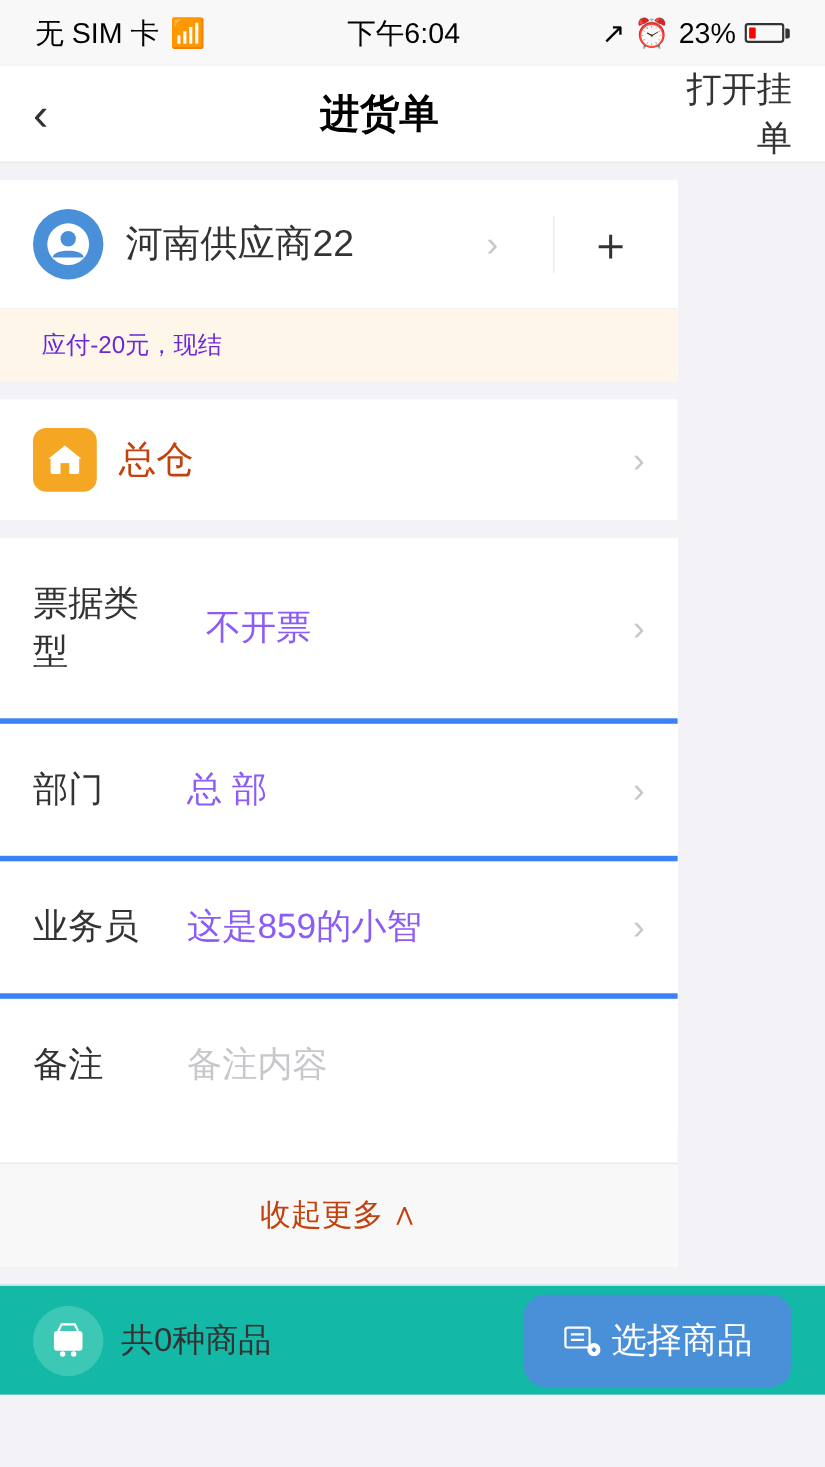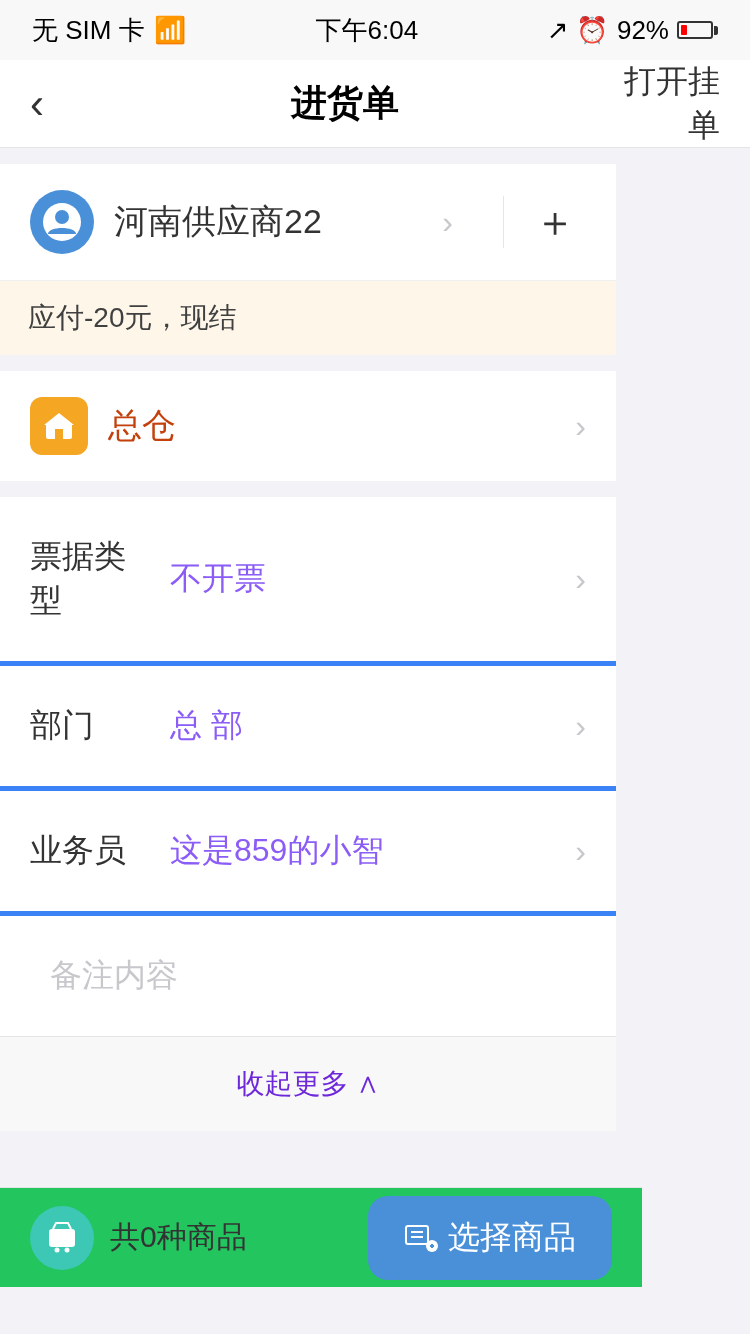--- a/index.html
+++ b/index.html
@@ -122,23 +122,23 @@
     .add-btn {
       font-size: 42px;
       color: #333;
       cursor: pointer;
       padding: 0 10px;
     }
 
     
     .alert-banner {
       background: #fdf6e9;
-      padding: 18px 28px;
-      font-size: 28px;
-      color: #404040;
+      padding: 18px 38px;
+      font-size: 22px;
+      color: #6d28d9;
     }
 
     
     .warehouse-row {
       display: flex;
       align-items: center;
       padding: 26px 30px;
       background: #fff;
     }
     .warehouse-icon-wrap {
@@ -188,35 +188,35 @@
       color: #c7c7cc;
       font-size: 32px;
     }
 
     
     .collapse-row {
       background: #f8f8f8;
       text-align: center;
       padding: 28px 0;
       font-size: 28px;
-      color: #6d28d9;
+      color: #c2410c;
       border-top: 1px solid #e5e5e5;
+      margin-top: 29px;
     }
 
     
     .bottom-bar {
-      width: 642px;
+      width: 750px;
       height: 100px;
-      background: #22c55e;
+      background: #14b8a6;
       display: flex;
       align-items: center;
       justify-content: space-between;
       padding: 0 30px;
       border-top: 1px solid #e5e5e5;
-      margin-top: 40px;
     }
     .cart-icon-wrap {
       width: 64px;
       height: 64px;
       border-radius: 50%;
       background: #3cc8b4;
       display: flex;
       align-items: center;
       justify-content: center;
       margin-right: 16px;
@@ -281,21 +281,21 @@
 
 <div class="status-bar">
   <div class="status-left">
     <span>无 SIM 卡</span>
     <span>📶</span>
   </div>
   <div>下午6:04</div>
   <div class="status-right">
     <span>↗</span>
     <span>⏰</span>
-    <span>92%</span>
+    <span>23%</span>
     <span class="battery">
       <span class="battery-body">
           <span class="battery-fill"></span>
         </span>
       <span class="battery-tip"></span>
     </span>
   </div>
 </div>
 
 <div class="nav-bar">
@@ -340,39 +340,40 @@
     </div>
     <div class="warehouse-label">总仓</div>
     <span class="form-chevron">›</span>
   </div>
 </div>
 
 <div class="section-divider"></div>
 
 <div class="card">
 
-  <div class="form-row" style="border-top:none;">
+  <div class="form-row" style="border-top:none;gap:17px;">
     <div class="form-label">票据类型</div>
     <div class="form-value">不开票</div>
     <span class="form-chevron">›</span>
   </div>
 
   <div class="form-row">
     <div class="form-label">部门</div>
     <div class="form-value">总 部</div>
     <span class="form-chevron">›</span>
   </div>
 
   <div class="form-row">
     <div class="form-label">业务员</div>
     <div class="form-value">这是859的小智</div>
     <span class="form-chevron">›</span>
   </div>
 
   <div class="form-row">
+    <div class="form-label">备注</div>
     <div class="form-placeholder">备注内容</div>
   </div>
 
   <div class="collapse-row">
     <span>收起更多 ∧</span>
   </div>
 </div>
 
 <div class="section-divider"></div>
 

